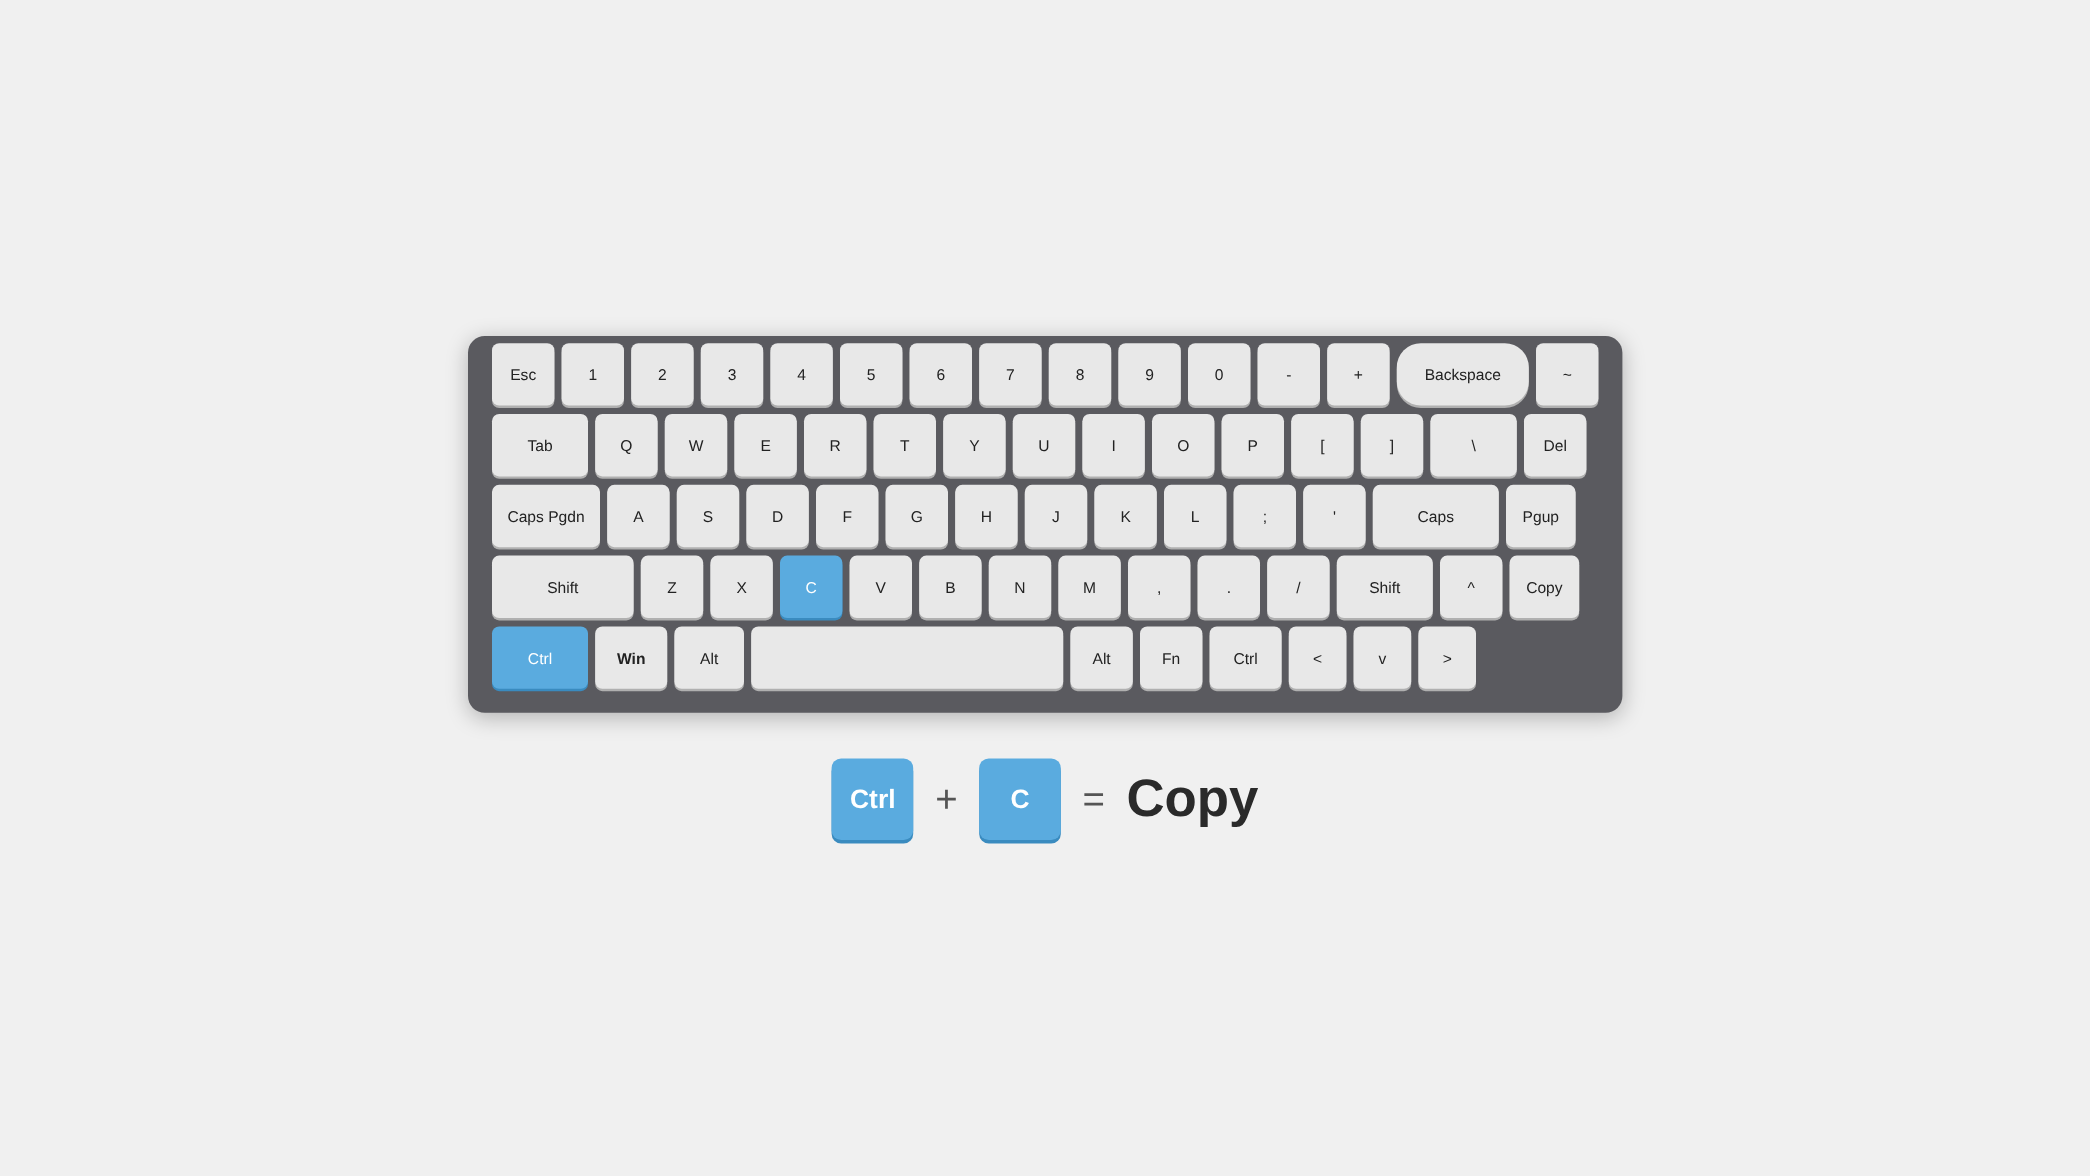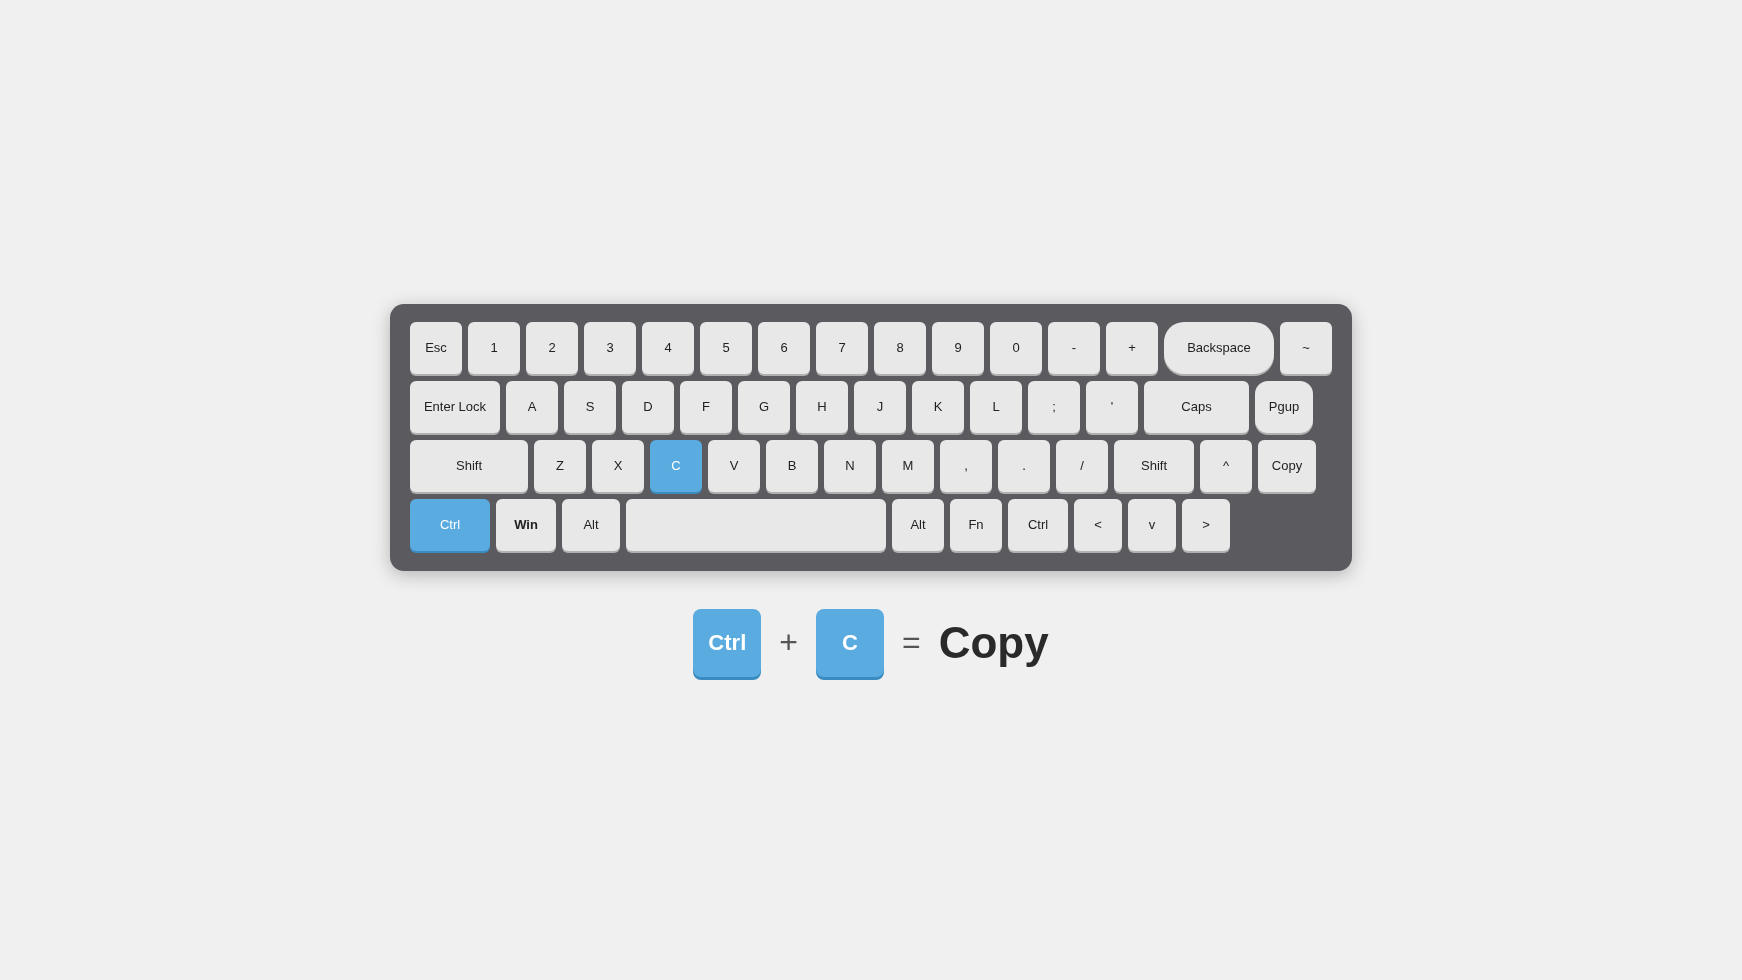--- a/index.html
+++ b/index.html
@@ -12,21 +12,21 @@
       flex-direction: column;
       align-items: center;
       justify-content: center;
       font-family: Arial, Helvetica, sans-serif;
       overflow: hidden;
     }
 
     .keyboard-container {
       background: #5a5a5f;
       border-radius: 14px;
-      padding: 18px 20px 20px 20px;
+      padding: 6px 20px 20px 20px;
       display: flex;
       flex-direction: column;
       gap: 7px;
       box-shadow: 0 4px 18px rgba(0,0,0,0.25);
     }
 
     .key-row {
       display: flex;
       gap: 6px;
       align-items: center;
@@ -59,21 +59,21 @@
 
     
     .key-esc   { min-width: 52px; }
     .key-backspace { min-width: 110px; border-radius: 20px; }
     .key-tilde { min-width: 52px; }
     .key-tab   { min-width: 80px; }
     .key-del   { min-width: 52px; }
     .key-backslash { min-width: 72px; }
     .key-capslock { min-width: 90px; }
     .key-enter { min-width: 105px; }
-    .key-pgup  { min-width: 58px; border-radius: 13px; }
+    .key-pgup  { min-width: 58px; }
     .key-pgdn  { min-width: 58px; }
     .key-shift-left { min-width: 118px; }
     .key-shift-right { min-width: 80px; }
     .key-ctrl-left { min-width: 80px; }
     .key-win   { min-width: 60px; font-weight: bold; }
     .key-alt   { min-width: 58px; }
     .key-space { min-width: 260px; background: #e8e8e8; }
     .key-alt-r { min-width: 52px; }
     .key-fn    { min-width: 52px; }
     .key-ctrl-right { min-width: 60px; }
@@ -136,21 +136,38 @@
       <div class="key">7</div>
       <div class="key">8</div>
       <div class="key">9</div>
       <div class="key">0</div>
       <div class="key">-</div>
       <div class="key">+</div>
       <div class="key key-backspace">Backspace</div>
       <div class="key key-tilde">~</div>
     </div>
     <div class="key-row">
-      <div class="key key-capslock">Enter Lock</div>
+      <div class="key key-tab">Tab</div>
+      <div class="key">Q</div>
+      <div class="key">W</div>
+      <div class="key">E</div>
+      <div class="key">R</div>
+      <div class="key">T</div>
+      <div class="key">Y</div>
+      <div class="key">U</div>
+      <div class="key">I</div>
+      <div class="key">O</div>
+      <div class="key">P</div>
+      <div class="key">[</div>
+      <div class="key">]</div>
+      <div class="key key-backslash">\</div>
+      <div class="key key-del">Del</div>
+    </div>
+    <div class="key-row">
+      <div class="key key-capslock">Caps Pgdn</div>
       <div class="key">A</div>
       <div class="key">S</div>
       <div class="key">D</div>
       <div class="key">F</div>
       <div class="key">G</div>
       <div class="key">H</div>
       <div class="key">J</div>
       <div class="key">K</div>
       <div class="key">L</div>
       <div class="key">;</div>

